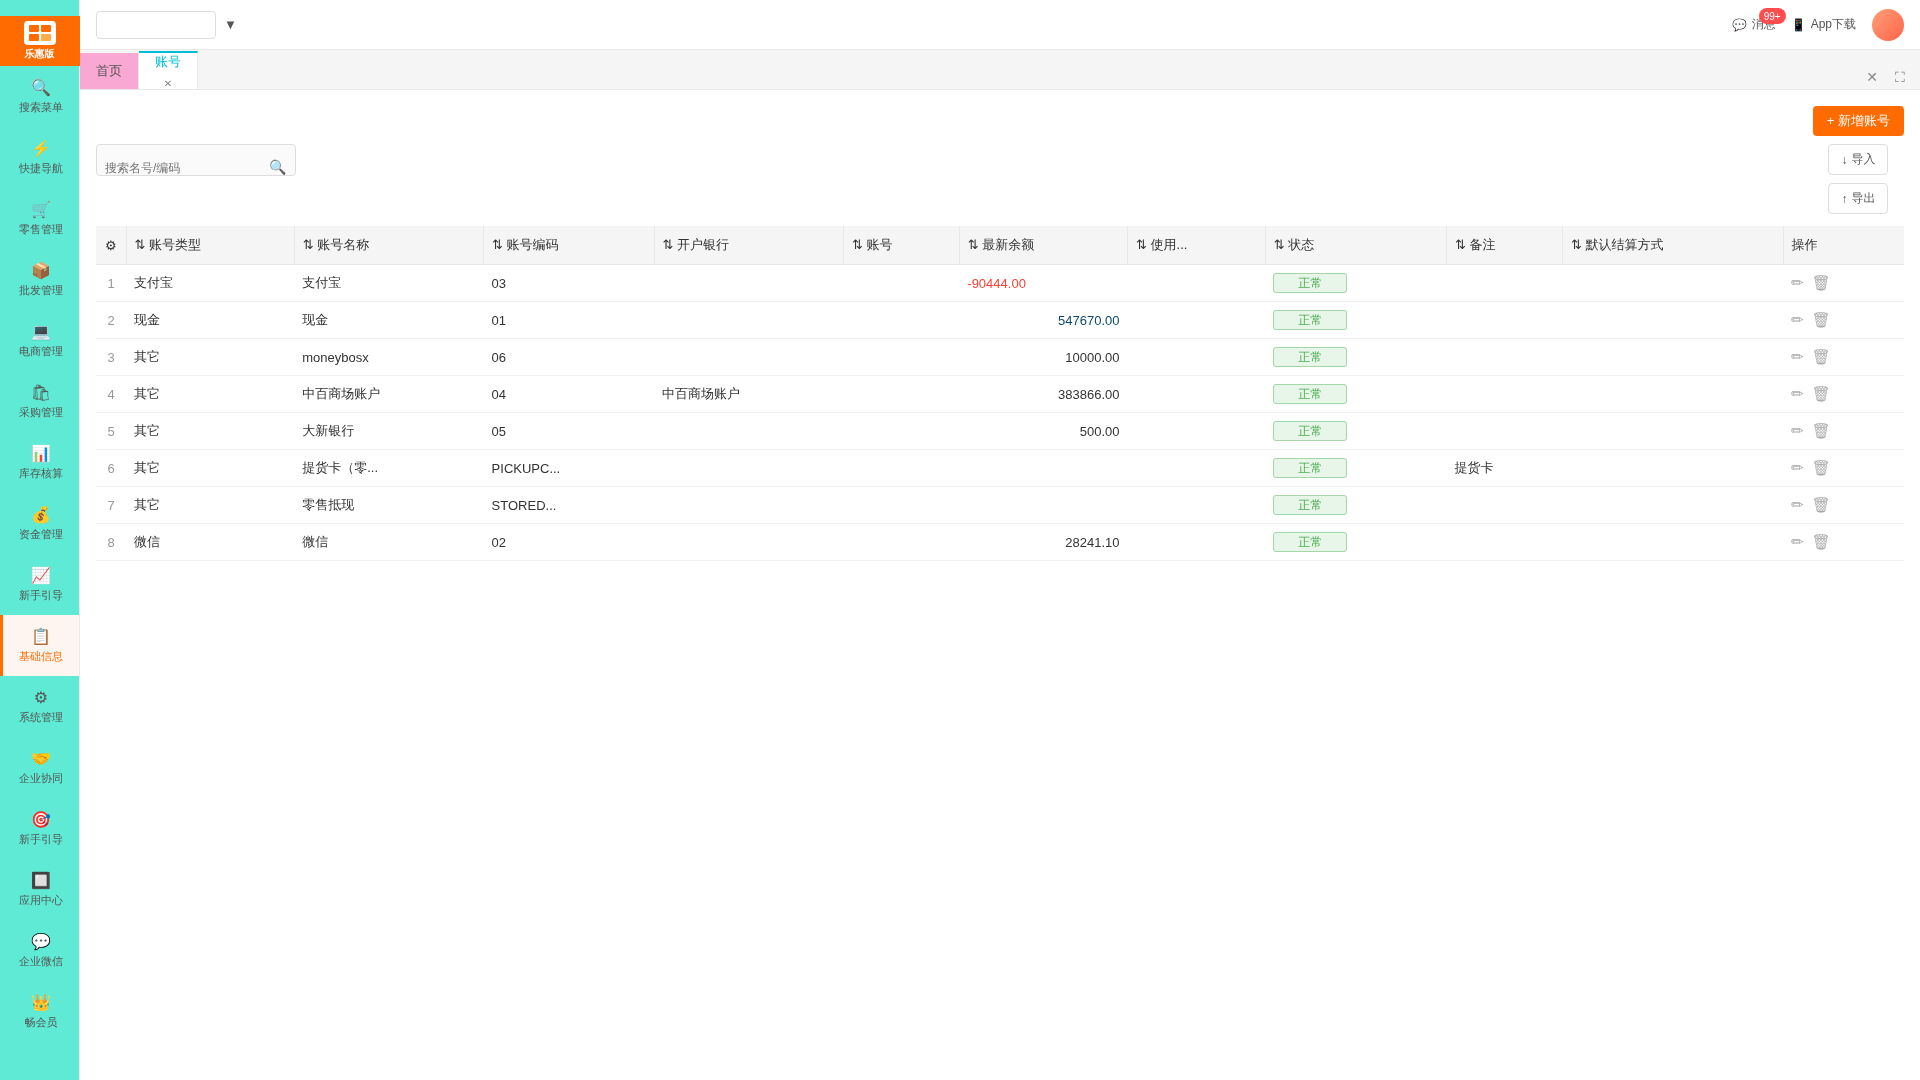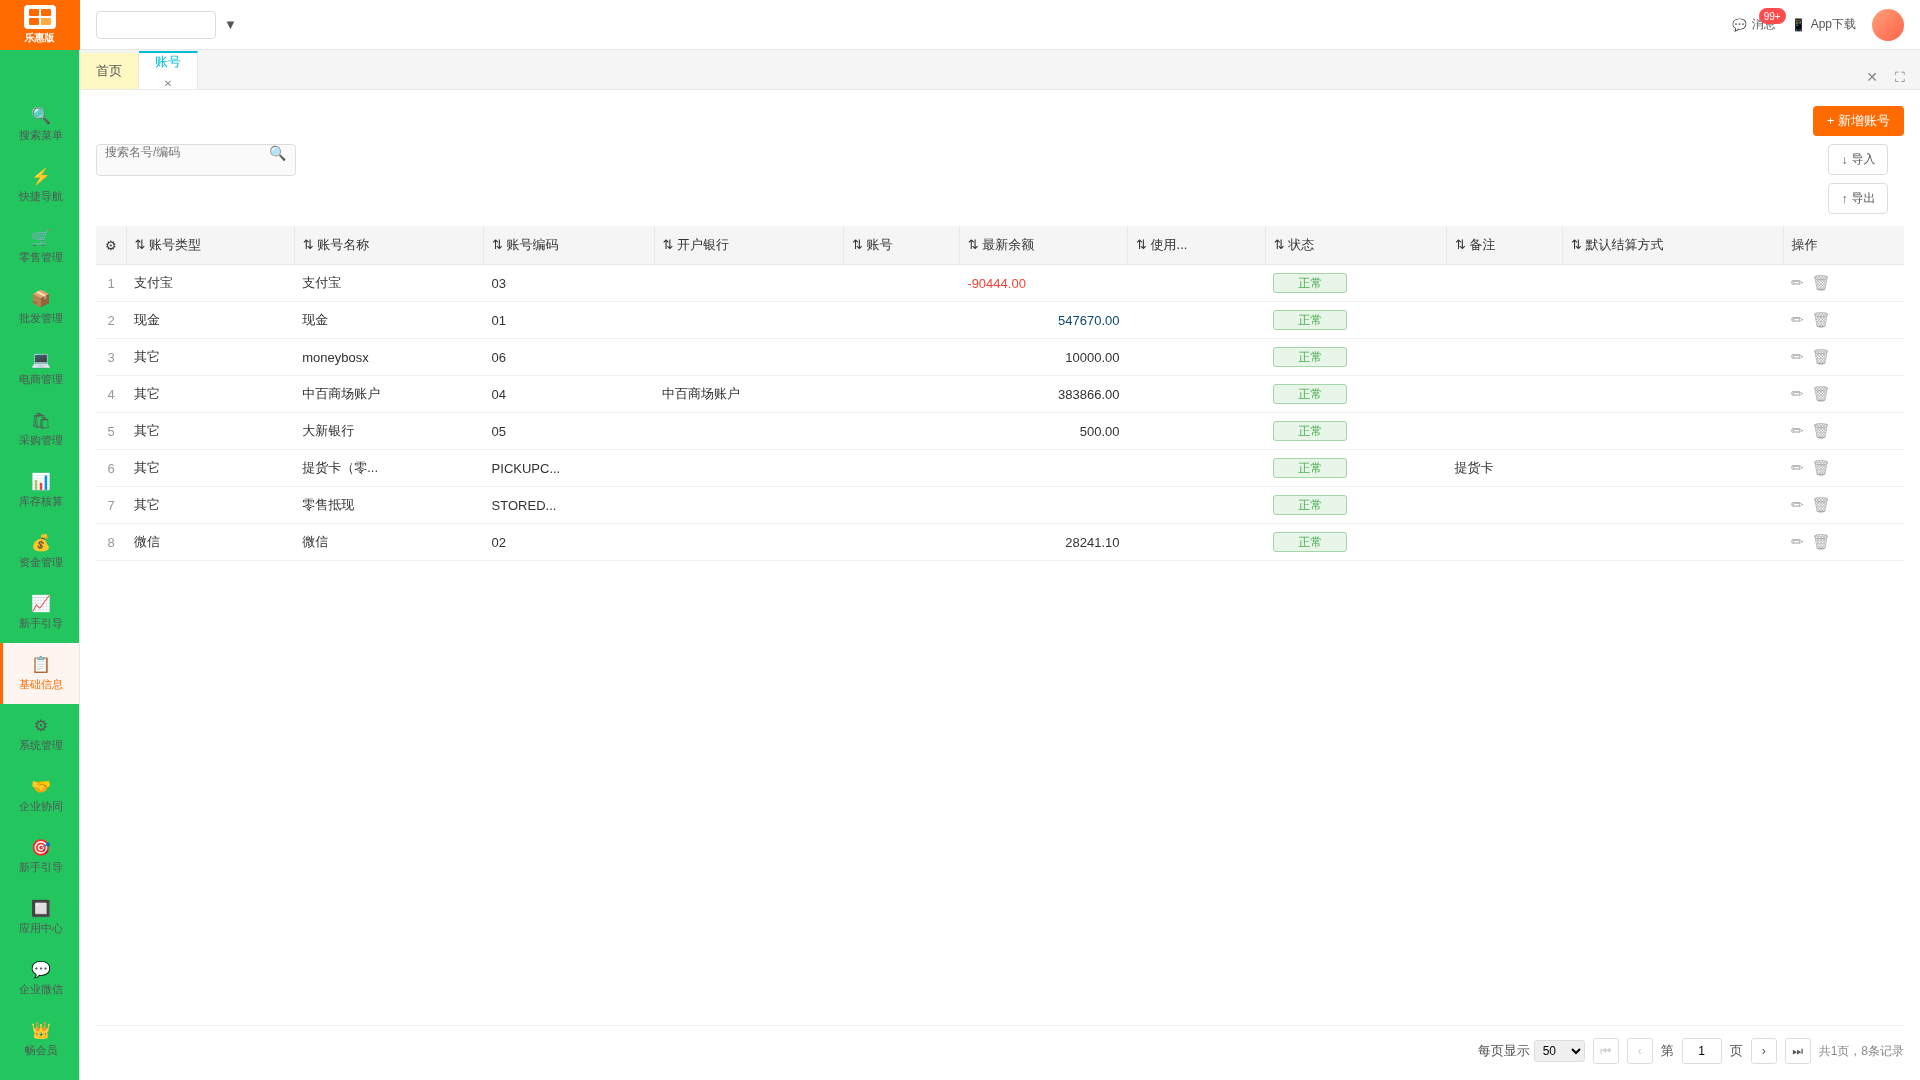--- a/index.html
+++ b/index.html
@@ -1,28 +1,27 @@
 <!DOCTYPE html>
 <html><head>
   <meta charset="utf-8">
   <style>
     * { box-sizing: border-box; margin: 0; padding: 0; }
     body { font-family: 'Microsoft YaHei', Arial, sans-serif; font-size: 13px; background: #f0f2f5; display: flex; height: 1080px; width: 1920px; overflow: hidden; }
 
     
     .sidebar {
       width: 80px;
-      background: #22c55e;
+      background: #5eead4;
       border-right: 1px solid #e8e8e8;
       display: flex;
       flex-direction: column;
       align-items: center;
-      padding-top: 0;
+      padding-top: 16px;
       flex-shrink: 0;
-      gap: 44px;
     }
     .sidebar-logo {
       width: 80px;
       height: 50px;
       background: #ff6b00;
       display: flex;
       align-items: center;
       justify-content: center;
       color: white;
       font-size: 11px;
@@ -151,21 +150,21 @@
     }
     .tab {
       height: 36px;
       padding: 0 16px;
       display: flex;
       align-items: center;
       gap: 6px;
       cursor: pointer;
       font-size: 13px;
       border-right: 1px solid #e8e8e8;
-      background: #fef9c3;
+      background: #f9a8d4;
       color: #555;
     }
     .tab.active {
       background: white;
       color: #00bcd4;
       border-top: 2px solid #00bcd4;
       height: 38px;
       flex-direction: column;
     }
     .tab-close {
@@ -209,21 +208,21 @@
 
     
     .content-toolbar {
       display: flex;
       align-items: center;
       justify-content: space-between;
       margin-bottom: 12px;
     }
     .search-input-wrap {
       display: flex;
-      align-items: flex-start;
+      align-items: flex-end;
       border: 1px solid #ddd;
       border-radius: 4px;
       padding: 0 8px;
       height: 32px;
       width: 200px;
       background: #fafafa;
     }
     .search-input-wrap input {
       border: none;
       outline: none;
@@ -664,32 +663,14 @@
         <div class="action-icons">
           <span class="action-btn" title="编辑">✏</span>
           <span class="action-btn" title="删除">🗑</span>
         </div>
       </td>
     </tr>
           </tbody>
       </table>
     </div>
 
-    <div class="pagination">
-      <div class="pagination-size">
-        <span>每页显示</span>
-        <select>
-          <option>50</option>
-          <option>20</option>
-          <option>100</option>
-        </select>
-      </div>
-      <div class="page-btn disabled">⏮</div>
-      <div class="page-btn disabled">‹</div>
-      <span>第</span>
-      <input class="page-input" type="text" value="1" style="">
-      <span>页</span>
-      <div class="page-btn">›</div>
-      <div class="page-btn">⏭</div>
-      <span class="page-total">共1页，8条记录</span>
-    </div>
   </div>
 </div>
 
 </body></html>

